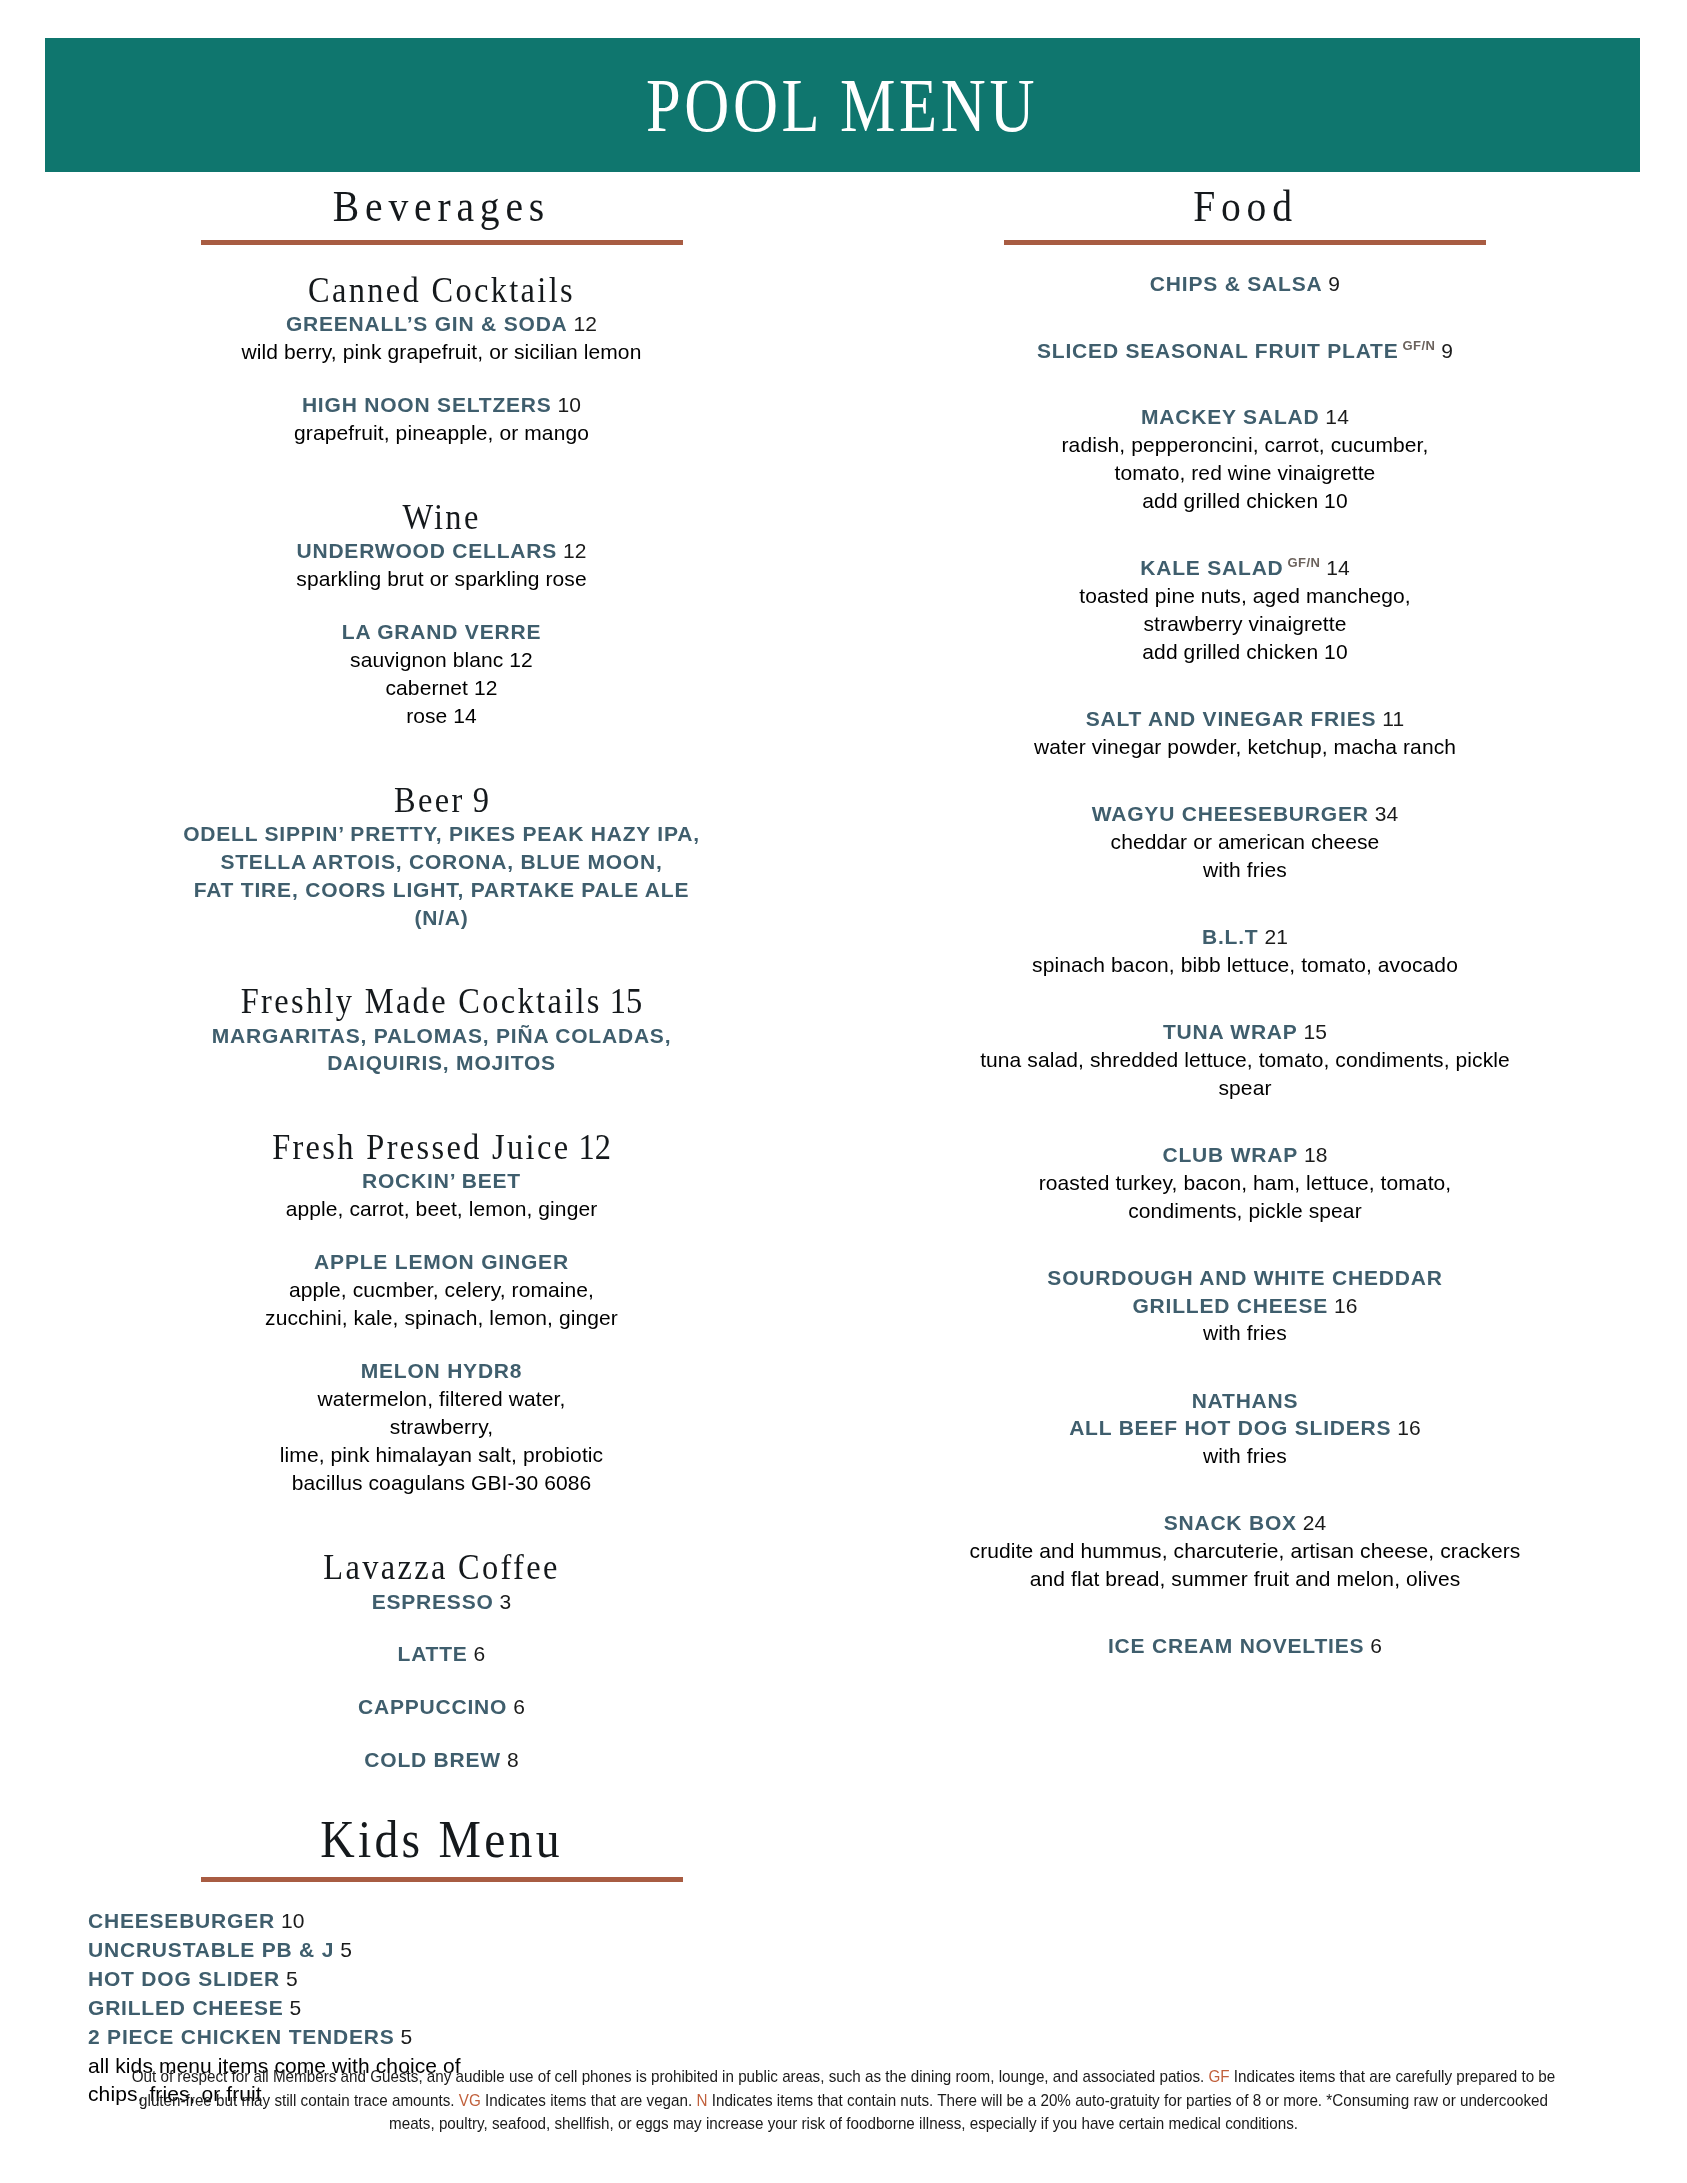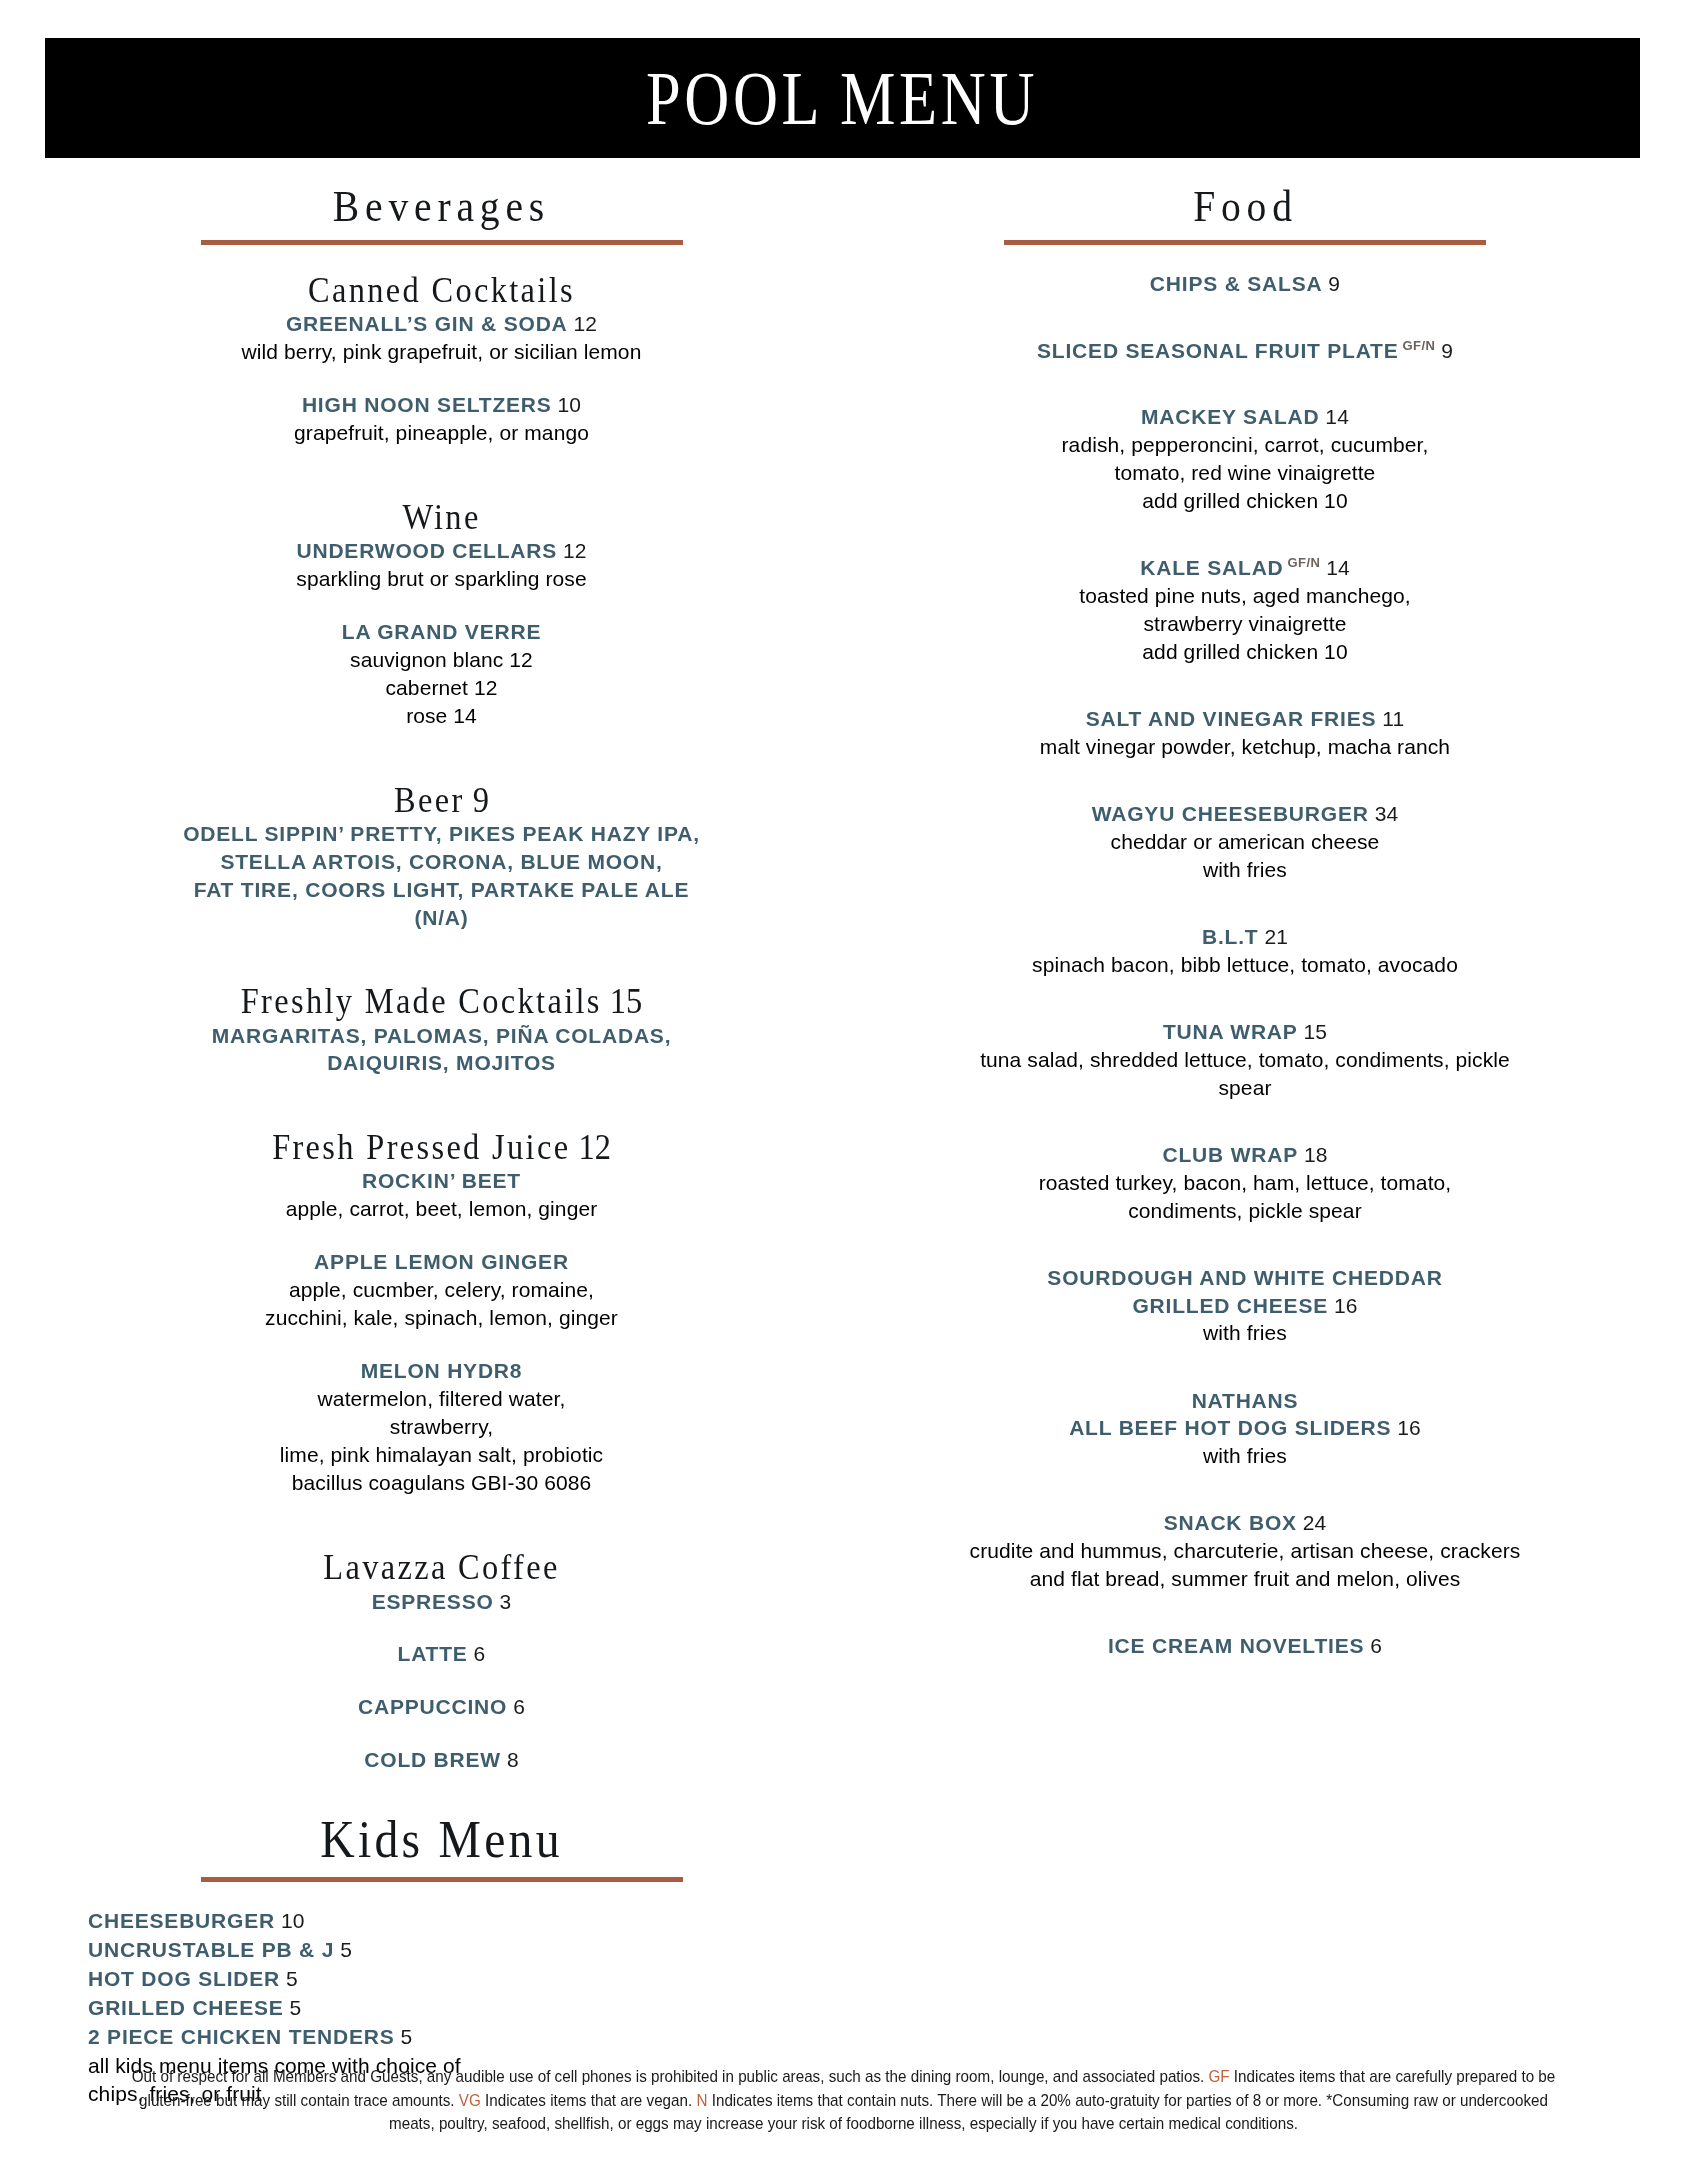--- a/index.html
+++ b/index.html
@@ -15,22 +15,22 @@
     position: relative;
     overflow: hidden;
   }
 
   
   .banner {
     position: absolute;
     left: 45px;
     top: 38px;
     width: 1595px;
-    height: 120px;
-    background: #000000;
+    height: 134px;
+    background: #0f766e;
     display: flex;
     align-items: center;
     justify-content: center;
   }
   .banner-title {
     font-family: "Liberation Serif", serif;
     color: #ffffff;
     font-size: 76px;
     letter-spacing: 4.4px;
     line-height: 1;
@@ -352,21 +352,21 @@
             <div>toasted pine nuts, aged manchego,</div>
             <div>strawberry vinaigrette</div>
             <div>add grilled chicken 10</div>
           </div>
         </div>
         <div class="item food-item">
           <div class="item-name">
             <div>SALT AND VINEGAR FRIES<span class="price"> 11</span></div>
           </div>
           <div class="item-desc">
-            <div>malt vinegar powder, ketchup, macha ranch</div>
+            <div>water vinegar powder, ketchup, macha ranch</div>
           </div>
         </div>
         <div class="item food-item">
           <div class="item-name">
             <div>WAGYU CHEESEBURGER<span class="price"> 34</span></div>
           </div>
           <div class="item-desc">
             <div>cheddar or american cheese</div>
             <div>with fries</div>
           </div>

